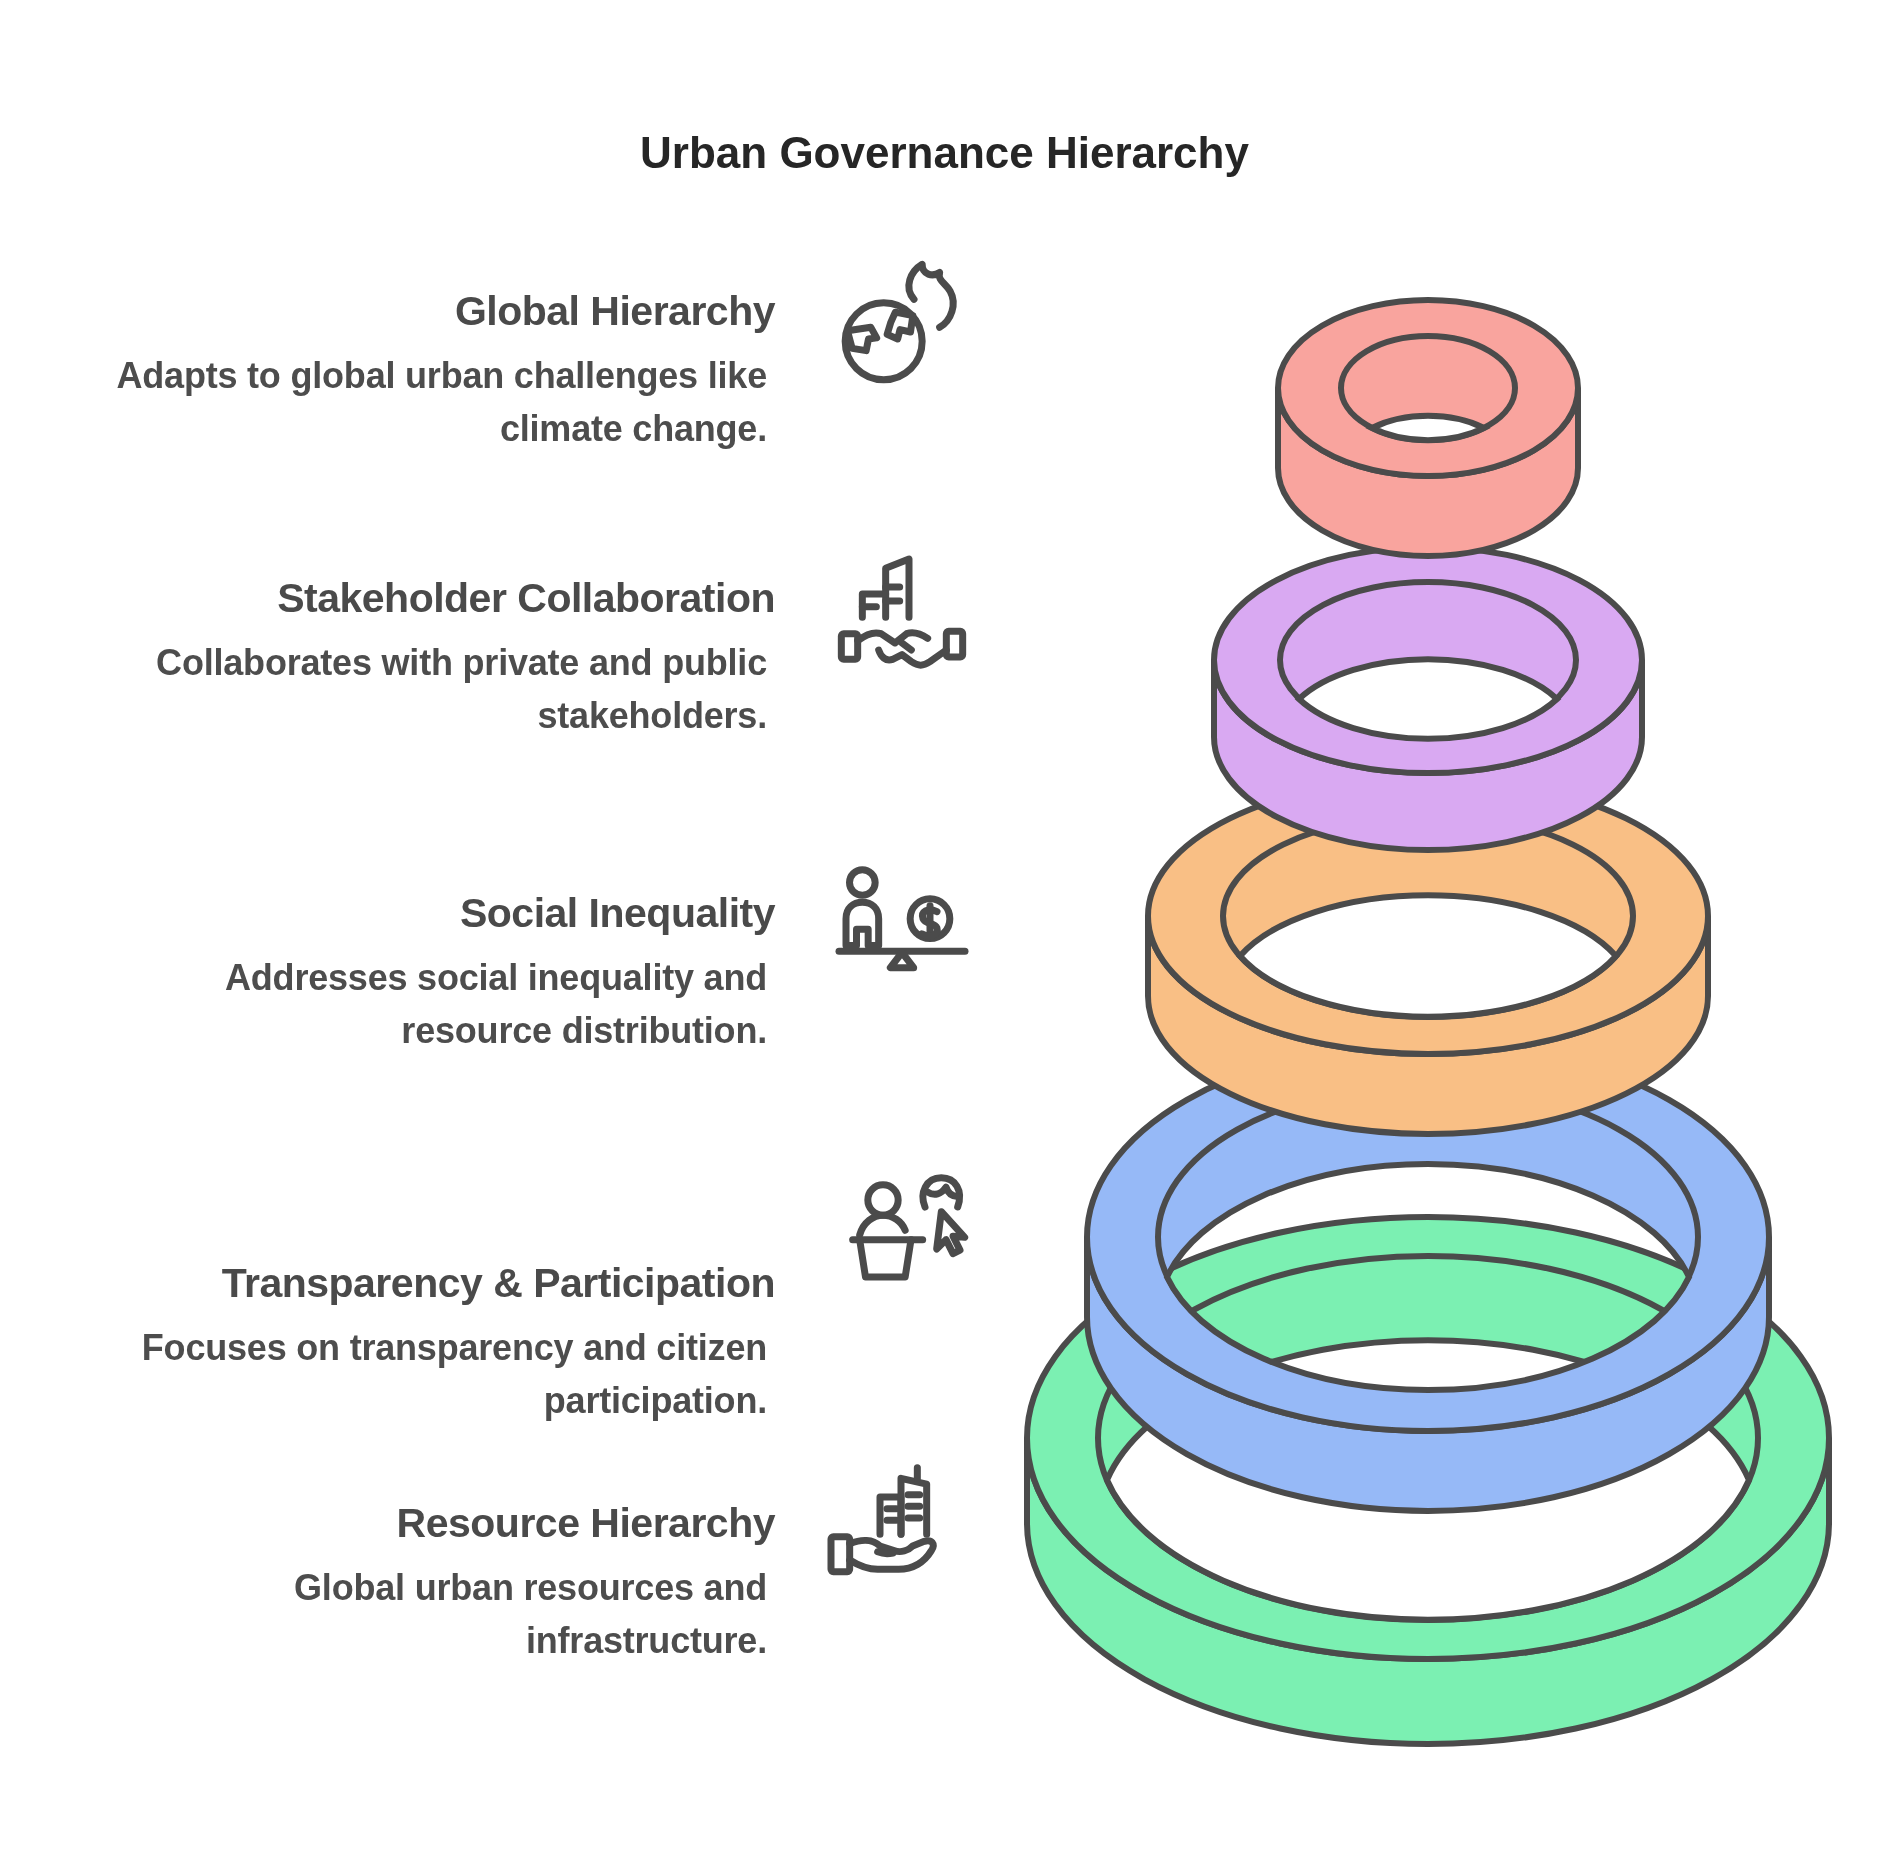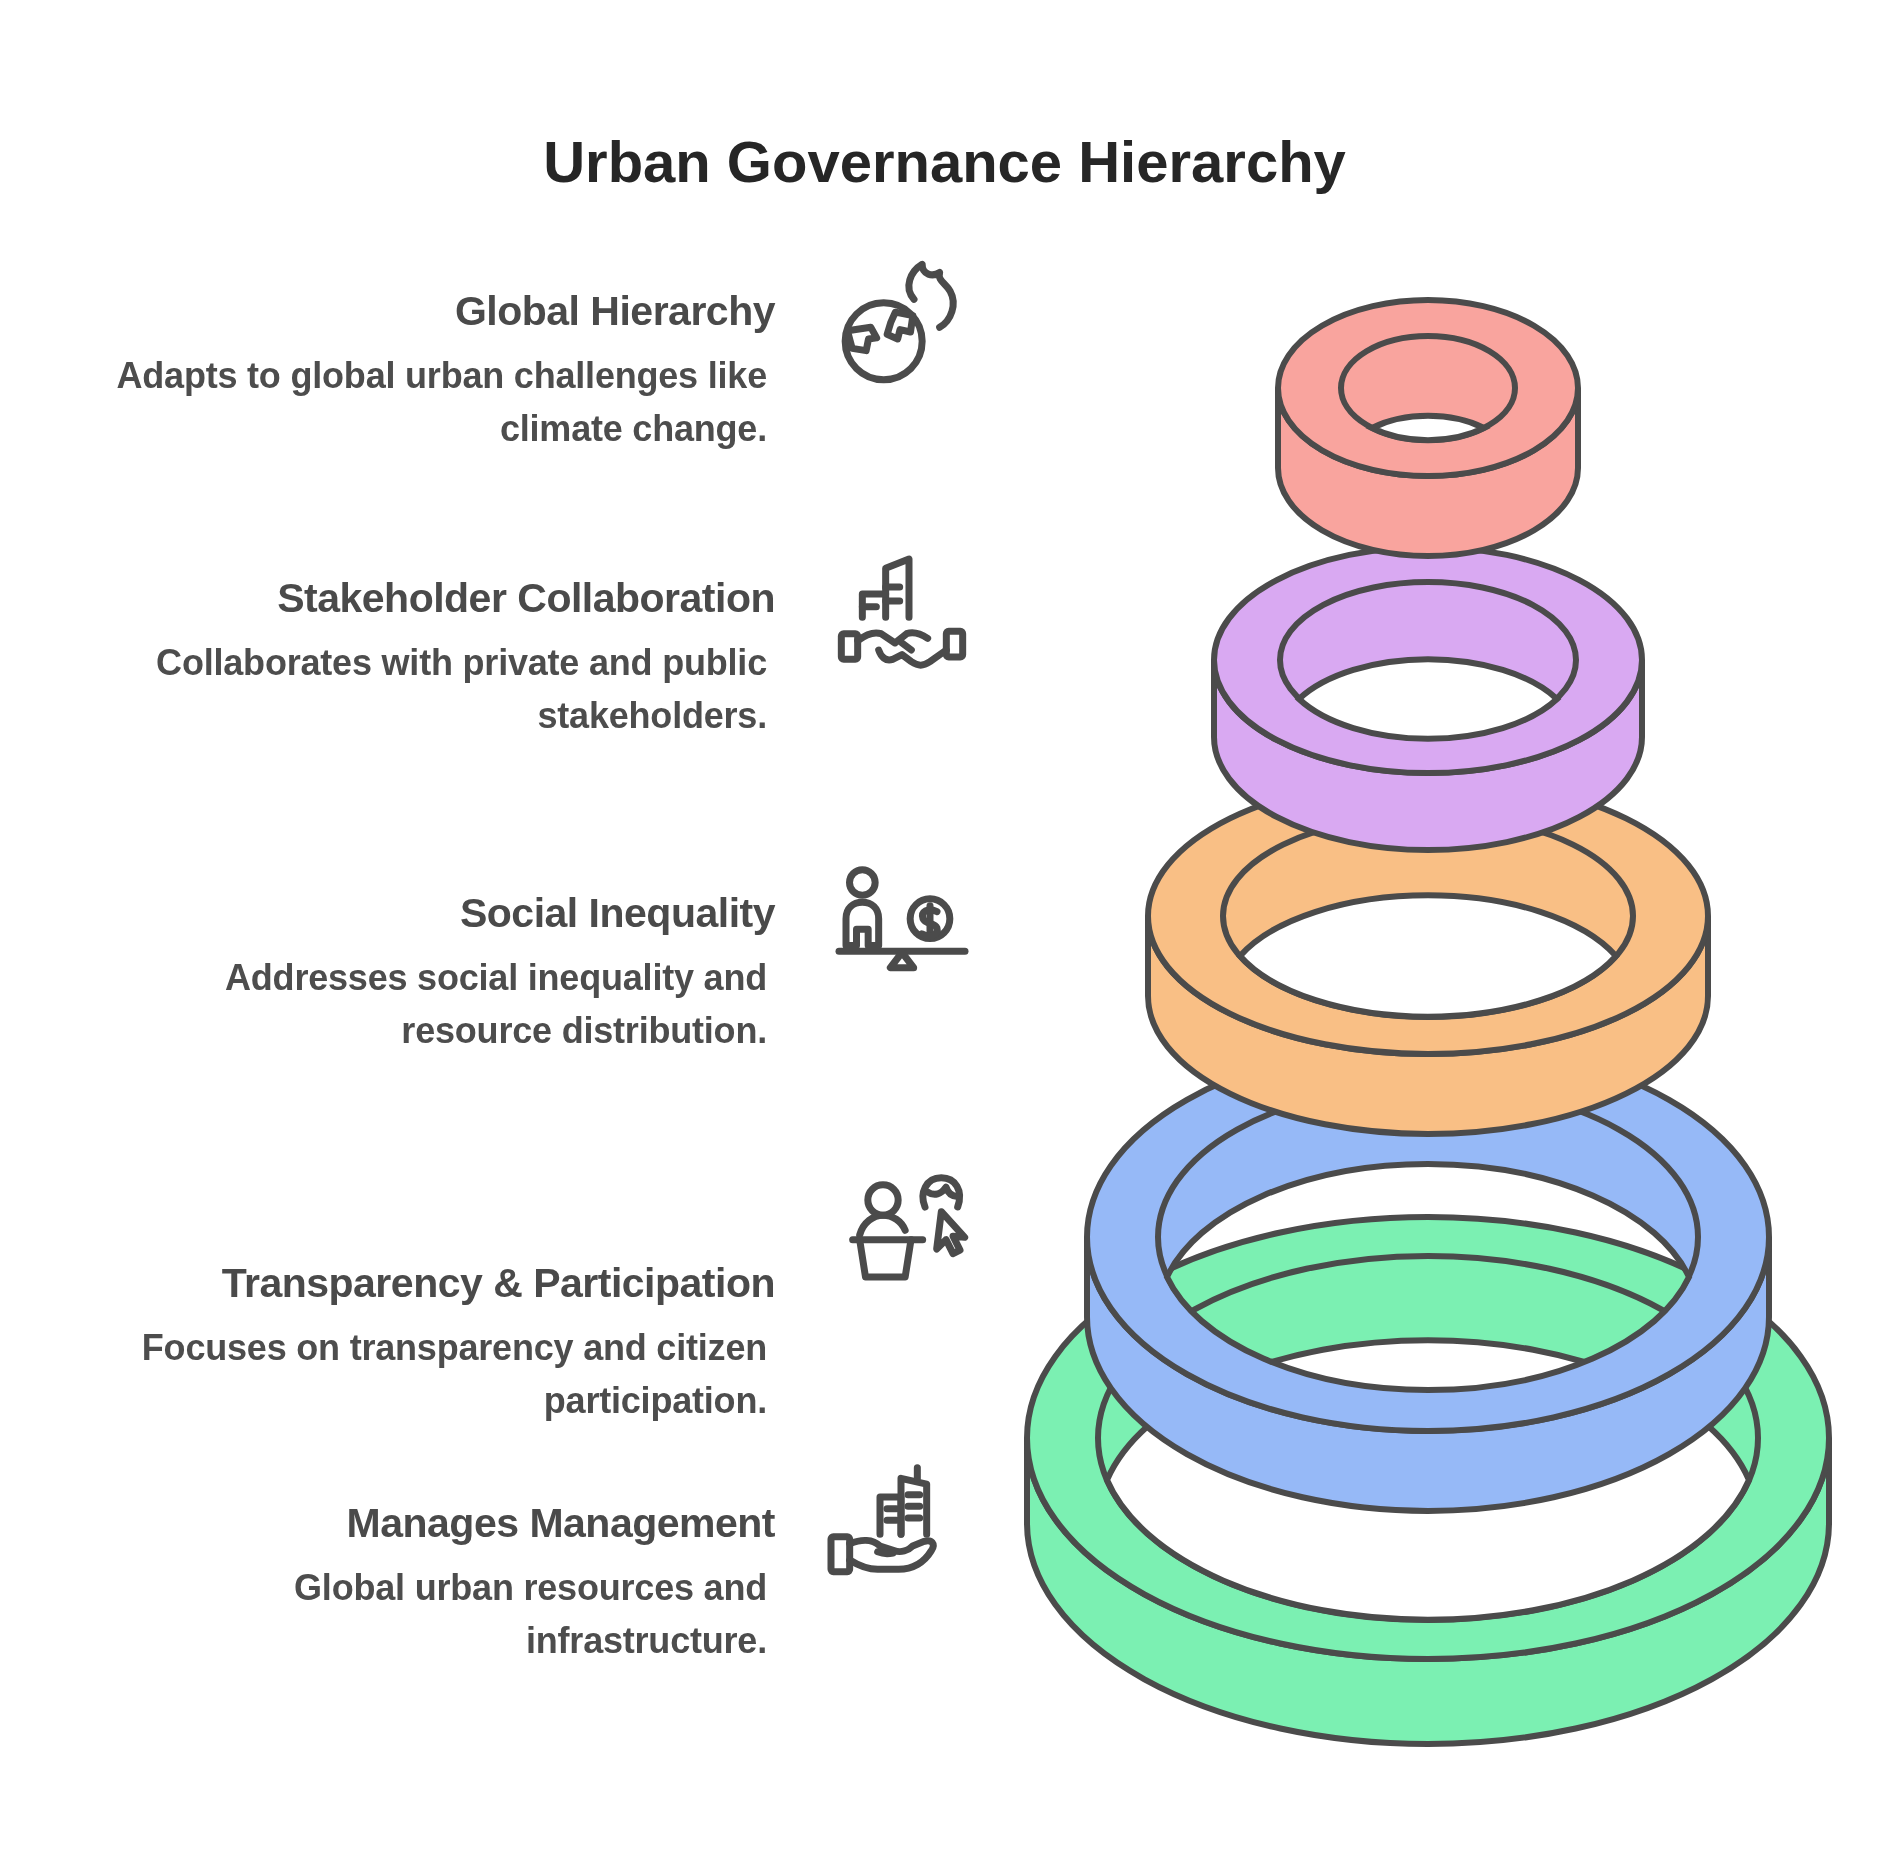--- a/index.html
+++ b/index.html
@@ -3,21 +3,21 @@
 <meta charset="utf-8">
 <style>
   :root { --ink:#4b4b4b; }
   html,body { margin:0; padding:0; background:#fff; }
   #canvas {
     position:relative; width:1889px; height:1865px; background:#fff;
     font-family:"Liberation Sans", sans-serif; overflow:hidden;
   }
   .page-title {
     position:absolute; top:128px; left:0; width:1889px; text-align:center;
-    font-size:58px; font-weight:bold; color:#262626; letter-spacing:0px;
+    font-size:44px; font-weight:bold; color:#262626; letter-spacing:0px;
   }
   .level-row { position:absolute; right:1114px; width:700px; text-align:right; }
   .level-heading {
     font-size:41px; font-weight:bold; color:#4a4a4a; margin:0 0 14px 0; letter-spacing:-0.5px;
   }
   .level-desc {
     font-size:36px; font-weight:bold; color:#4d4d4d; margin:0 8px 0 auto;
     line-height:1.48; max-width:660px; letter-spacing:-0.2px;
   }
   .level-icon { position:absolute; width:140px; height:140px; }
@@ -47,21 +47,21 @@
     <h2 class="level-heading">Social Inequality</h2>
     <p class="level-desc">Addresses social inequality and resource distribution.</p>
   </div>
 
   <div class="level-row" style="top:1260px">
     <h2 class="level-heading">Transparency &amp; Participation</h2>
     <p class="level-desc">Focuses on transparency and citizen participation.</p>
   </div>
 
   <div class="level-row" style="top:1500px">
-    <h2 class="level-heading">Manages Management</h2>
+    <h2 class="level-heading">Resource Hierarchy</h2>
     <p class="level-desc">Global urban resources and infrastructure.</p>
   </div>
 
   <svg class="level-icon" style="left:830px; top:255px" viewBox="0 0 120 120">
     <path class="ico" d="M72,38 c-9,-10 -3,-24 7,-30 c0,9 9,11 15,7 c-2,7 5,9 9,16 c6,11 1,25 -9,31"></path>
     <circle class="ico" cx="46" cy="74" r="33"></circle>
     <path class="ico" d="M15,65 l20,-3 5,9 -7,1 -2,10 -12,-2 z"></path>
     <path class="ico" d="M56,49 l15,3 -2,14 -9,-2 -2,8 -9,-4 3,-10 z"></path>
   </svg>
 

